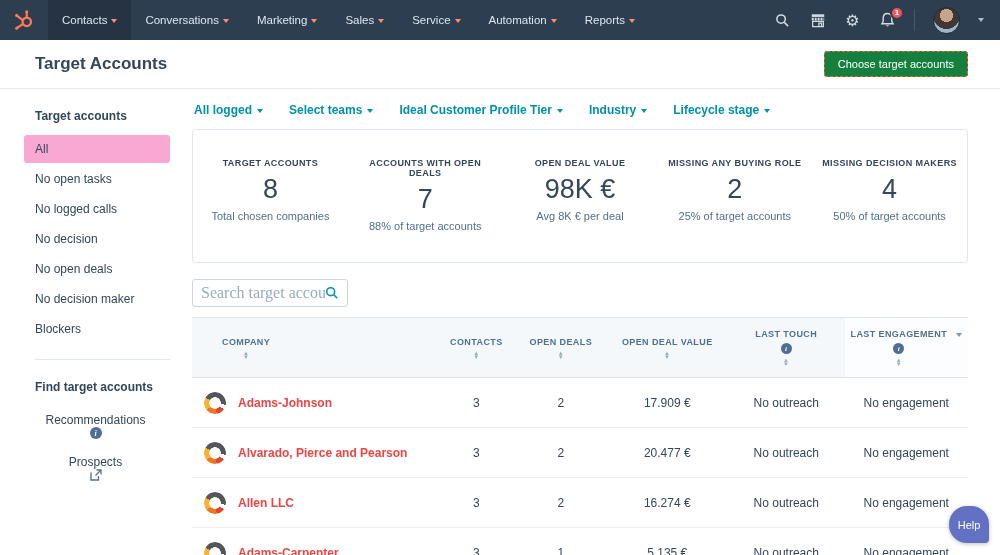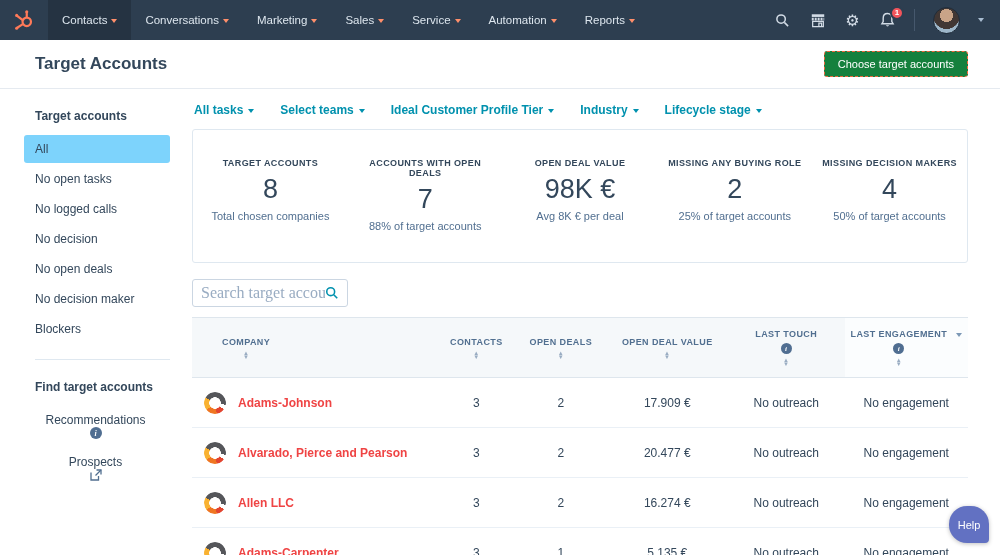--- a/index.html
+++ b/index.html
@@ -37,21 +37,21 @@
     color:#fff; font-size:11px; padding:6px 13px; border-radius:3px; cursor:pointer;
     font-family:"Liberation Sans", sans-serif; }
 
   
   .content { display:flex; height:466px; }
 
   
   .sidebar { width:192px; flex:0 0 192px; padding-top:14px; font-size:12px; }
   .sb-title { font-weight:bold; padding:6px 0 10px 35px; font-size:12px; }
   .sb-item { padding:7px 0 7px 35px; margin:2px 0; color:#33475b; cursor:pointer; }
-  .sb-item.selected { background:#7dd3fc; margin-left:24px; padding-left:11px;
+  .sb-item.selected { background:#f9a8d4; margin-left:24px; padding-left:11px;
     border-radius:3px; margin-right:22px; font-weight:normal; }
   .sb-divider { border-top:1px solid #dfe8f0; margin:16px 22px 14px 35px; }
   .sb-row { display:flex; align-items:center; padding:7px 36px 7px 35px; margin:2px 0; cursor:pointer;flex-direction:column; }
   .sb-row .grow { flex:1; }
   .info-dot { width:12px; height:12px; border-radius:50%; background:#506e91; color:#fff;
     font-size:8px; font-weight:bold; display:flex; align-items:center; justify-content:center;
     font-family:"Liberation Serif", serif; font-style:italic; }
   .ext-icon svg { display:block; }
 
   
@@ -212,21 +212,21 @@
             <path d="M6.5 1 H11 V5.5" fill="none" stroke="#516f90" stroke-width="1.3"></path>
             <line x1="11" y1="1" x2="5.5" y2="6.5" stroke="#516f90" stroke-width="1.3"></line>
           </svg>
       </span>
     </div>
   </div>
 
   <div class="main">
     <div class="filters">
       <div class="filter">
-        <span>All tasks</span>
+        <span>All logged</span>
           <span class="f-caret"></span>
       </div>
       <div class="filter">
         <span>Select teams</span>
           <span class="f-caret"></span>
       </div>
       <div class="filter">
         <span>Ideal Customer Profile Tier</span>
           <span class="f-caret"></span>
       </div>

